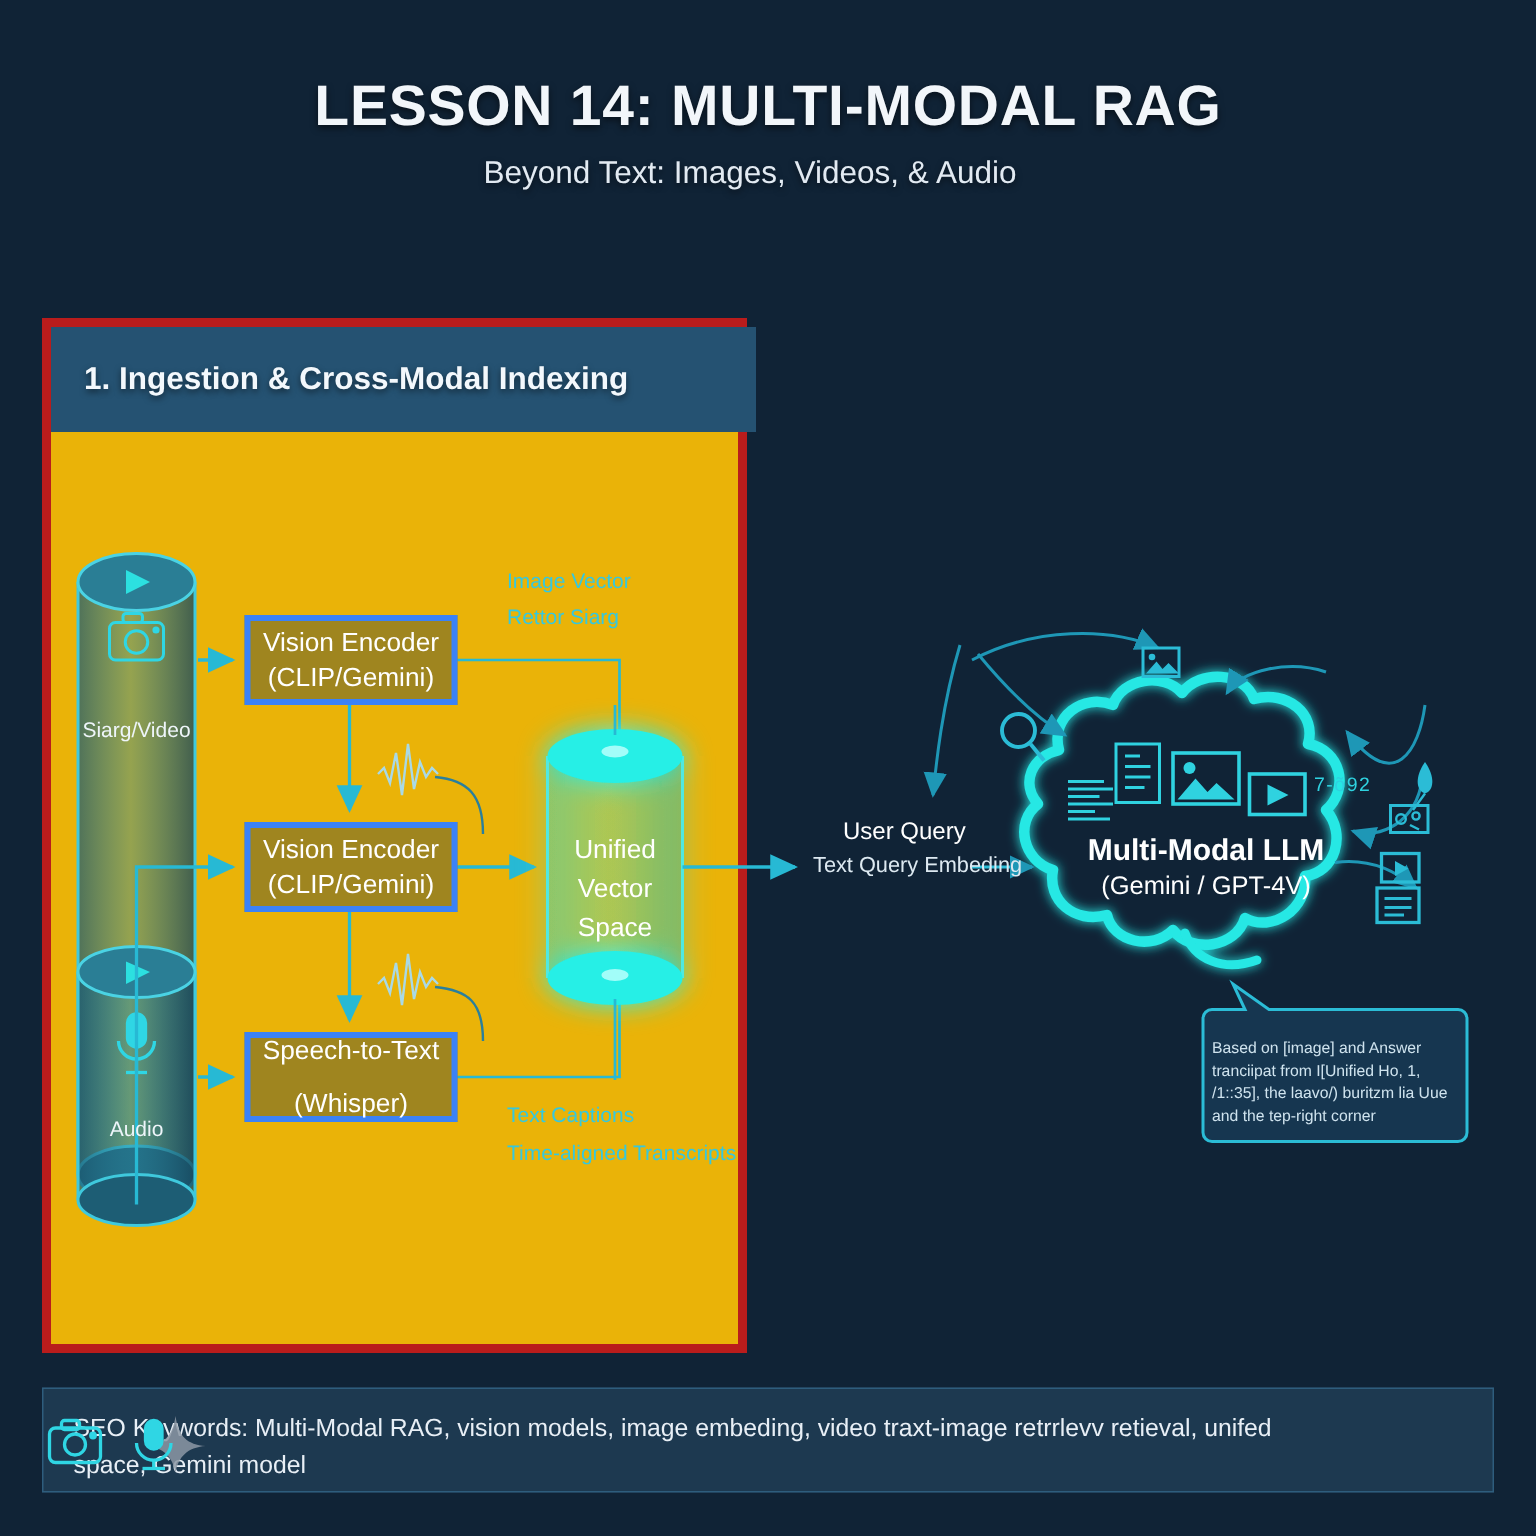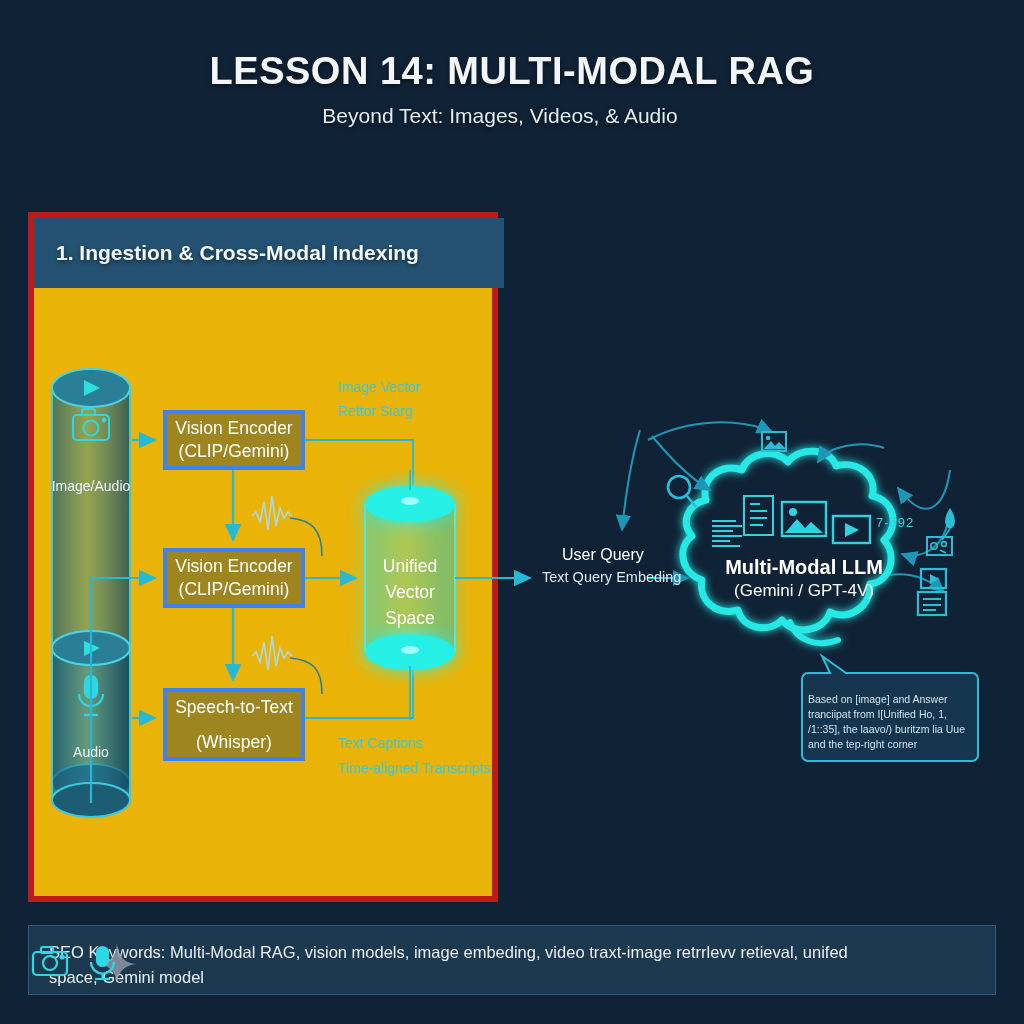--- a/index.html
+++ b/index.html
@@ -200,32 +200,32 @@
   </svg>
 
   <div class="box" style="left:163px;top:410px;width:142px;height:60px;">
     <span>Vision Encoder</span>
     <span>(CLIP/Gemini)</span>
   </div>
   <div class="box" style="left:163px;top:548px;width:142px;height:60px;">
     <span>Vision Encoder</span>
     <span>(CLIP/Gemini)</span>
   </div>
-  <div class="box" style="left:163px;top:688px;width:142px;height:73px;gap:12px;">
+  <div class="box" style="left:163px;top:688px;width:142px;height:60px;gap:12px;">
     <span>Speech-to-Text</span>
     <span>(Whisper)</span>
   </div>
 
   <div id="uvs-text">
     <span>Unified</span>
     <span>Vector</span>
     <span>Space</span>
   </div>
 
-  <div class="cyl-label" style="left:31px;top:478px;">Image/Audio</div>
+  <div class="cyl-label" style="left:31px;top:478px;">Siarg/Video</div>
   <div class="cyl-label" style="left:31px;top:744px;">Audio</div>
 
   <div class="ann" style="left:338px;top:379px;">Image Vector</div>
   <div class="ann" style="left:338px;top:403px;">Rettor Siarg</div>
   <div class="ann" style="left:338px;top:735px;">Text Captions</div>
   <div class="ann" style="left:338px;top:760px;">Time-aligned Transcripts</div>
 
   <svg width="1024" height="1024">
 
     <g filter="url(#glowS)">

